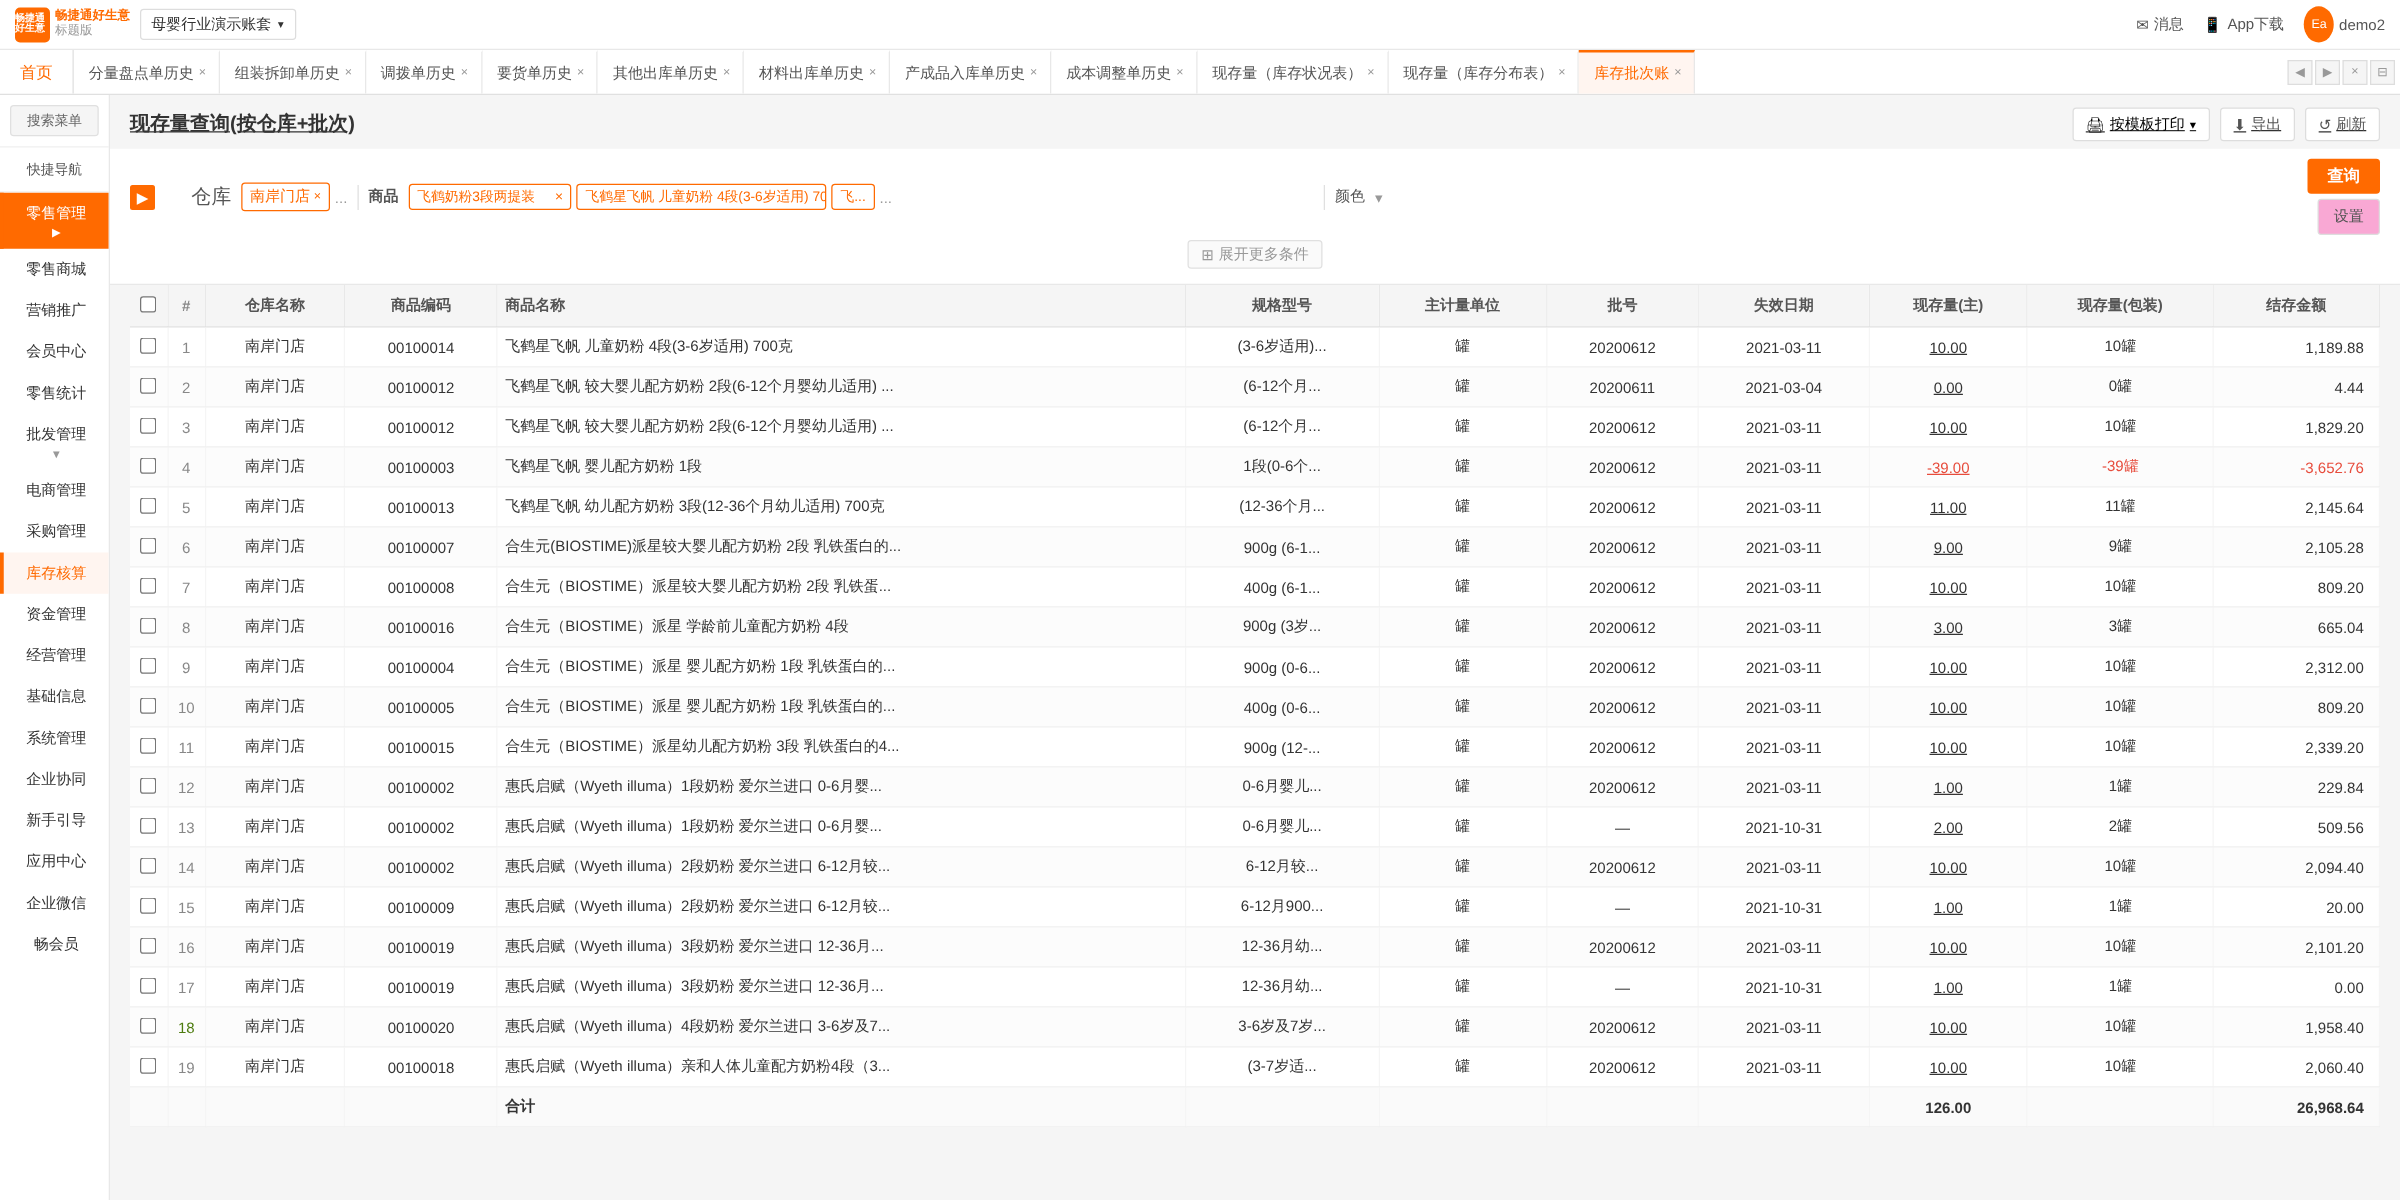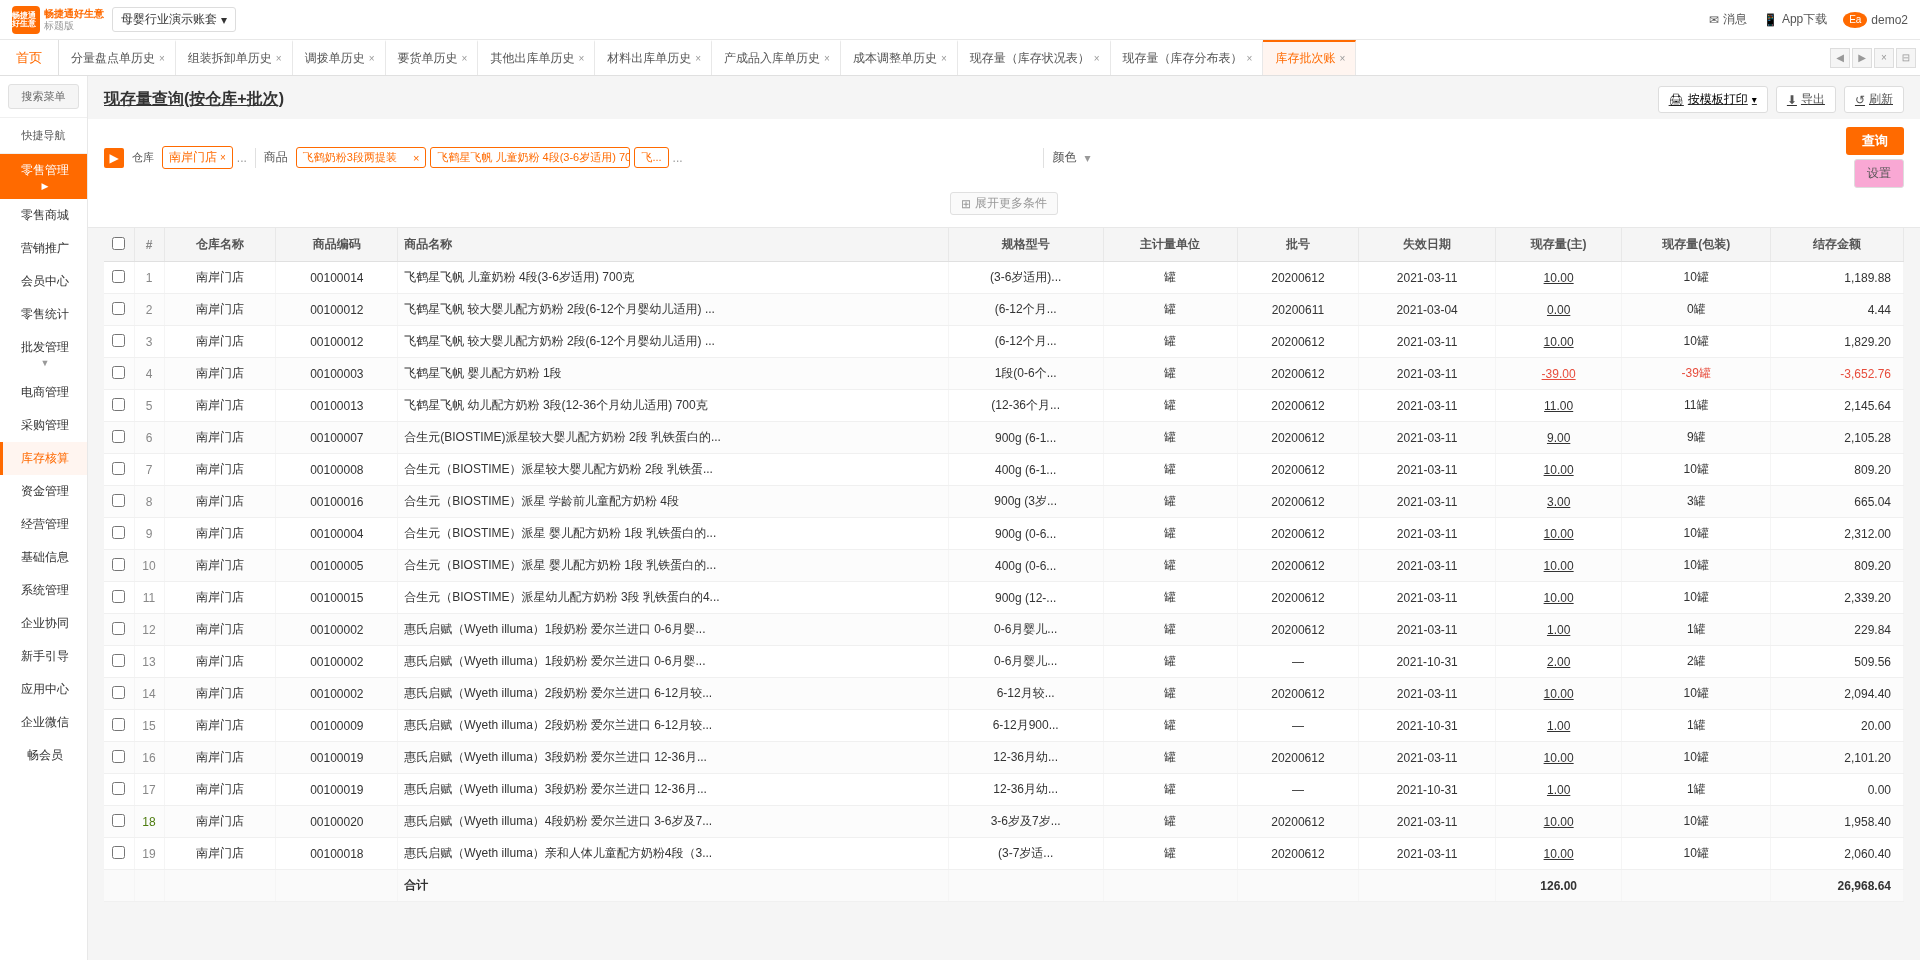--- a/index.html
+++ b/index.html
@@ -1,20 +1,20 @@
 <!DOCTYPE html>
 <html><head>
   <meta charset="utf-8">
   <style>
     * { margin: 0; padding: 0; box-sizing: border-box; }
     body { font-family: 'Microsoft YaHei', Arial, sans-serif; font-size: 12px; background: #f5f5f5; color: #333; width: 1920px; height: 960px; overflow: hidden; display: flex; flex-direction: column; }
 
     
     .top-bar { display: flex; align-items: center; background: #fff; height: 40px; padding: 0 12px; border-bottom: 1px solid #e8e8e8; justify-content: space-between; flex-shrink: 0; }
-    .top-bar-left { display: flex; align-items: center; gap: 8px; }
+    .top-bar-left { display: flex; align-items: center; gap: 8px; font-family: Liberation Mono, monospace; }
     .logo { display: flex; align-items: center; gap: 4px; }
     .logo-icon { width: 28px; height: 28px; background: #ff6a00; border-radius: 4px; display: flex; align-items: center; justify-content: center; color: #fff; font-size: 10px; font-weight: bold; }
     .logo-text { font-size: 11px; color: #666; line-height: 1.2; }
     .dropdown-selector { display: flex; align-items: center; gap: 4px; border: 1px solid #ddd; padding: 3px 8px; border-radius: 3px; cursor: pointer; font-size: 12px; color: #333; background: #fff; }
     .top-bar-right { display: flex; align-items: center; gap: 16px; }
     .top-right-item { display: flex; align-items: center; gap: 4px; cursor: pointer; color: #555; font-size: 12px; }
 
     
     .tab-bar { display: flex; align-items: center; background: #fff; border-bottom: 1px solid #e0e0e0; height: 36px; flex-shrink: 0; overflow: hidden; }
     .tab-home { padding: 0 16px; height: 100%; display: flex; align-items: center; color: #ff6a00; font-size: 13px; cursor: pointer; border-right: 1px solid #e0e0e0; }
@@ -46,27 +46,27 @@
     .page-title { font-size: 16px; font-weight: bold; color: #333; }
     .page-actions { display: flex; align-items: center; gap: 8px; }
     .btn-template { display: flex; align-items: center; gap: 4px; border: 1px solid #ddd; padding: 4px 10px; border-radius: 3px; cursor: pointer; font-size: 12px; background: #fff; }
     .btn-export { display: flex; align-items: center; gap: 4px; border: 1px solid #ddd; padding: 4px 10px; border-radius: 3px; cursor: pointer; font-size: 12px; background: #fff; color: #555; }
     .btn-refresh { display: flex; align-items: center; gap: 4px; border: 1px solid #ddd; padding: 4px 10px; border-radius: 3px; cursor: pointer; font-size: 12px; background: #fff; color: #555; }
 
     
     .filter-area { padding: 8px 16px; background: #fff; border-bottom: 1px solid #e8e8e8; flex-shrink: 0; }
     .filter-row { display: flex; align-items: center; gap: 8px; flex-wrap: nowrap; }
     .filter-expand-btn { background: #ff6a00; color: #fff; border: none; width: 20px; height: 20px; border-radius: 2px; cursor: pointer; font-size: 12px; display: flex; align-items: center; justify-content: center; flex-shrink: 0; }
-    .filter-label { font-size: 11px; color: #555; white-space: nowrap; }
+    .filter-label { font-size: 16px; color: #555; white-space: nowrap; margin-left: 21px; }
     .filter-tag-area { display: flex; align-items: center; gap: 4px; flex: 0 0 auto; }
     .filter-tag { display: flex; align-items: center; gap: 3px; background: #fff; border: 1px solid #ff6a00; border-radius: 3px; padding: 2px 6px; font-size: 12px; color: #ff6a00; }
     .filter-tag-close { cursor: pointer; color: #ff6a00; font-size: 10px; }
     .filter-more { color: #999; cursor: pointer; font-size: 12px; }
     .filter-divider { width: 1px; height: 20px; background: #e0e0e0; flex-shrink: 0; }
-    .filter-product-label { font-size: 12px; color: #555; white-space: nowrap; flex-shrink: 0; }
+    .filter-product-label { font-size: 12px; color: #555; white-space: nowrap; flex-shrink: 0; font-weight: bold; }
     .filter-product-tags { display: flex; align-items: center; gap: 4px; flex: 1; }
     .filter-product-tag { display: flex; align-items: center; gap: 16px; background: #fff; border: 1px solid #ff6a00; border-radius: 3px; padding: 2px 6px; font-size: 11px; color: #ff6a00; white-space: nowrap; max-width: 200px; overflow: hidden; text-overflow: ellipsis; }
     .filter-color-label { font-size: 12px; color: #555; white-space: nowrap; flex-shrink: 0; }
     .filter-arrow { color: #999; cursor: pointer; font-size: 12px; }
     .btn-query { background: #ff6a00; color: #fff; border: none; padding: 5px 16px; border-radius: 3px; cursor: pointer; font-size: 13px; font-weight: bold; }
     .btn-setting { background: #f9a8d4; color: #555; border: 1px solid #ddd; padding: 5px 12px; border-radius: 3px; cursor: pointer; font-size: 12px; }
 
     
     .filter-expand-row { display: flex; align-items: center; justify-content: center; padding: 4px 0; }
     .expand-more-btn { display: flex; align-items: center; gap: 4px; cursor: pointer; color: #999; font-size: 12px; border: 1px solid #e0e0e0; border-radius: 3px; padding: 2px 10px; background: #fafafa; }
@@ -109,21 +109,21 @@
   <div class="top-bar-right">
     <div class="top-right-item">
       <span>✉</span>
       <span>消息</span>
     </div>
     <div class="top-right-item">
       <span>📱</span>
       <span>App下载</span>
     </div>
     <div class="top-right-item" style="gap:4px;">
-      <div style="width:24px;height:16px;border-radius:50%;background:#ff6a00;display:flex;align-items:center;justify-content:center;color:#fff;font-size:10px;">Ea</div>
+      <div style="width:24px;height:29px;border-radius:50%;background:#ff6a00;display:flex;align-items:center;justify-content:center;color:#fff;font-size:10px;">Ea</div>
       <span>demo2</span>
     </div>
   </div>
 </div>
 
 <div class="tab-bar">
   <div class="tab-home">首页</div>
   <div class="tab-item">
     <span>分量盘点单历史</span>
     <span class="tab-close">×</span>

